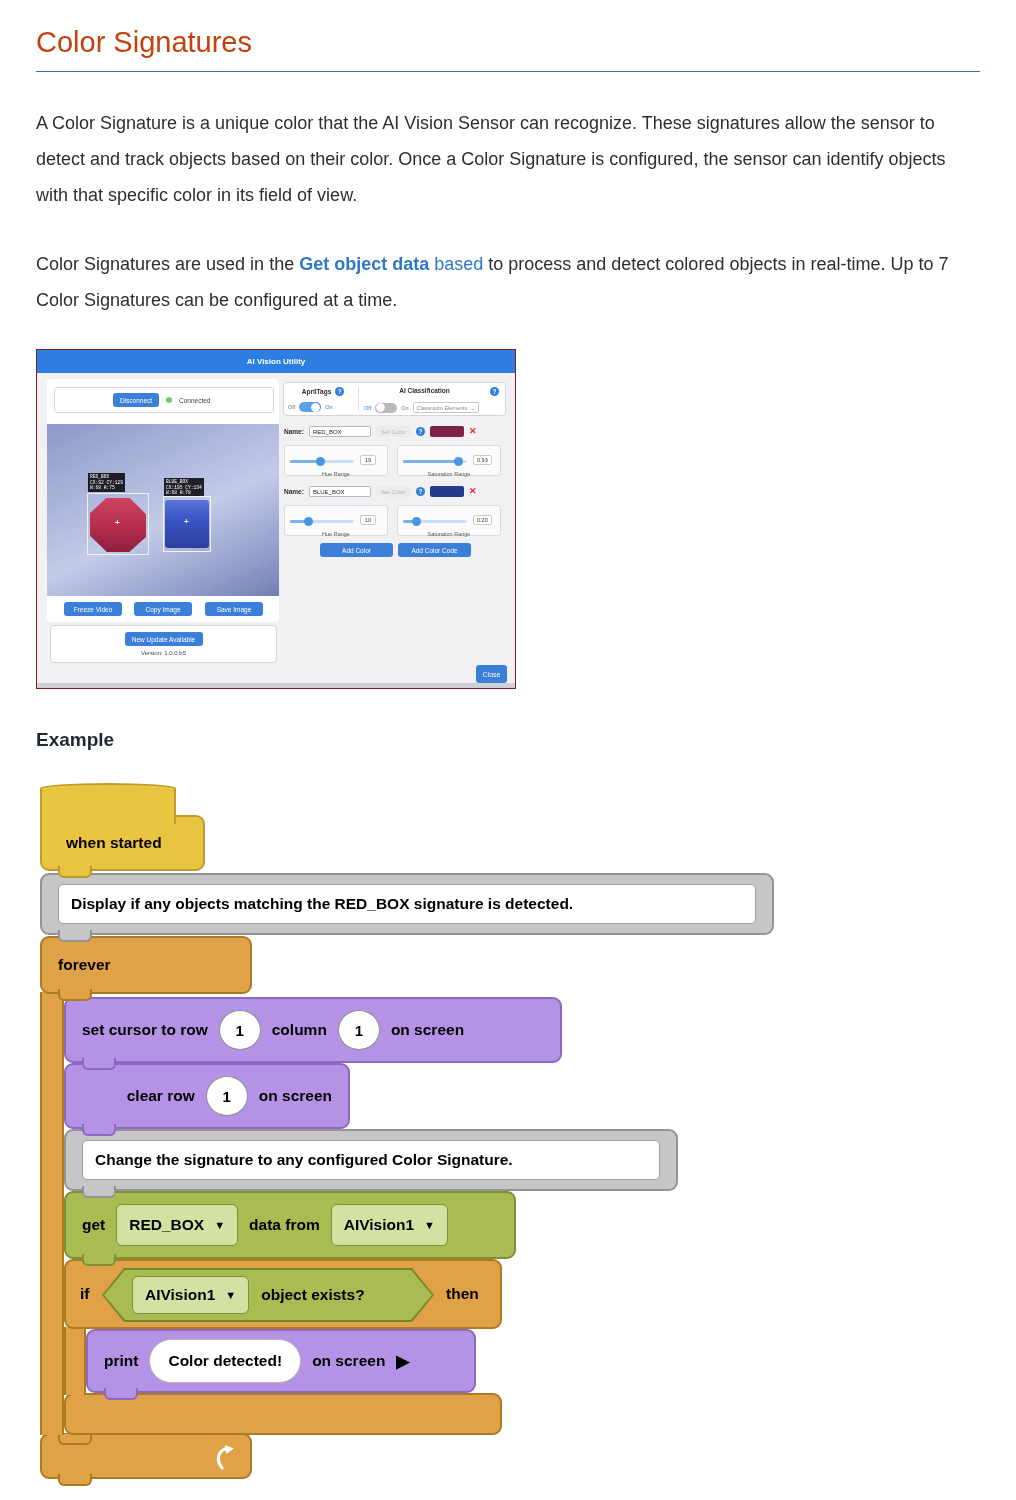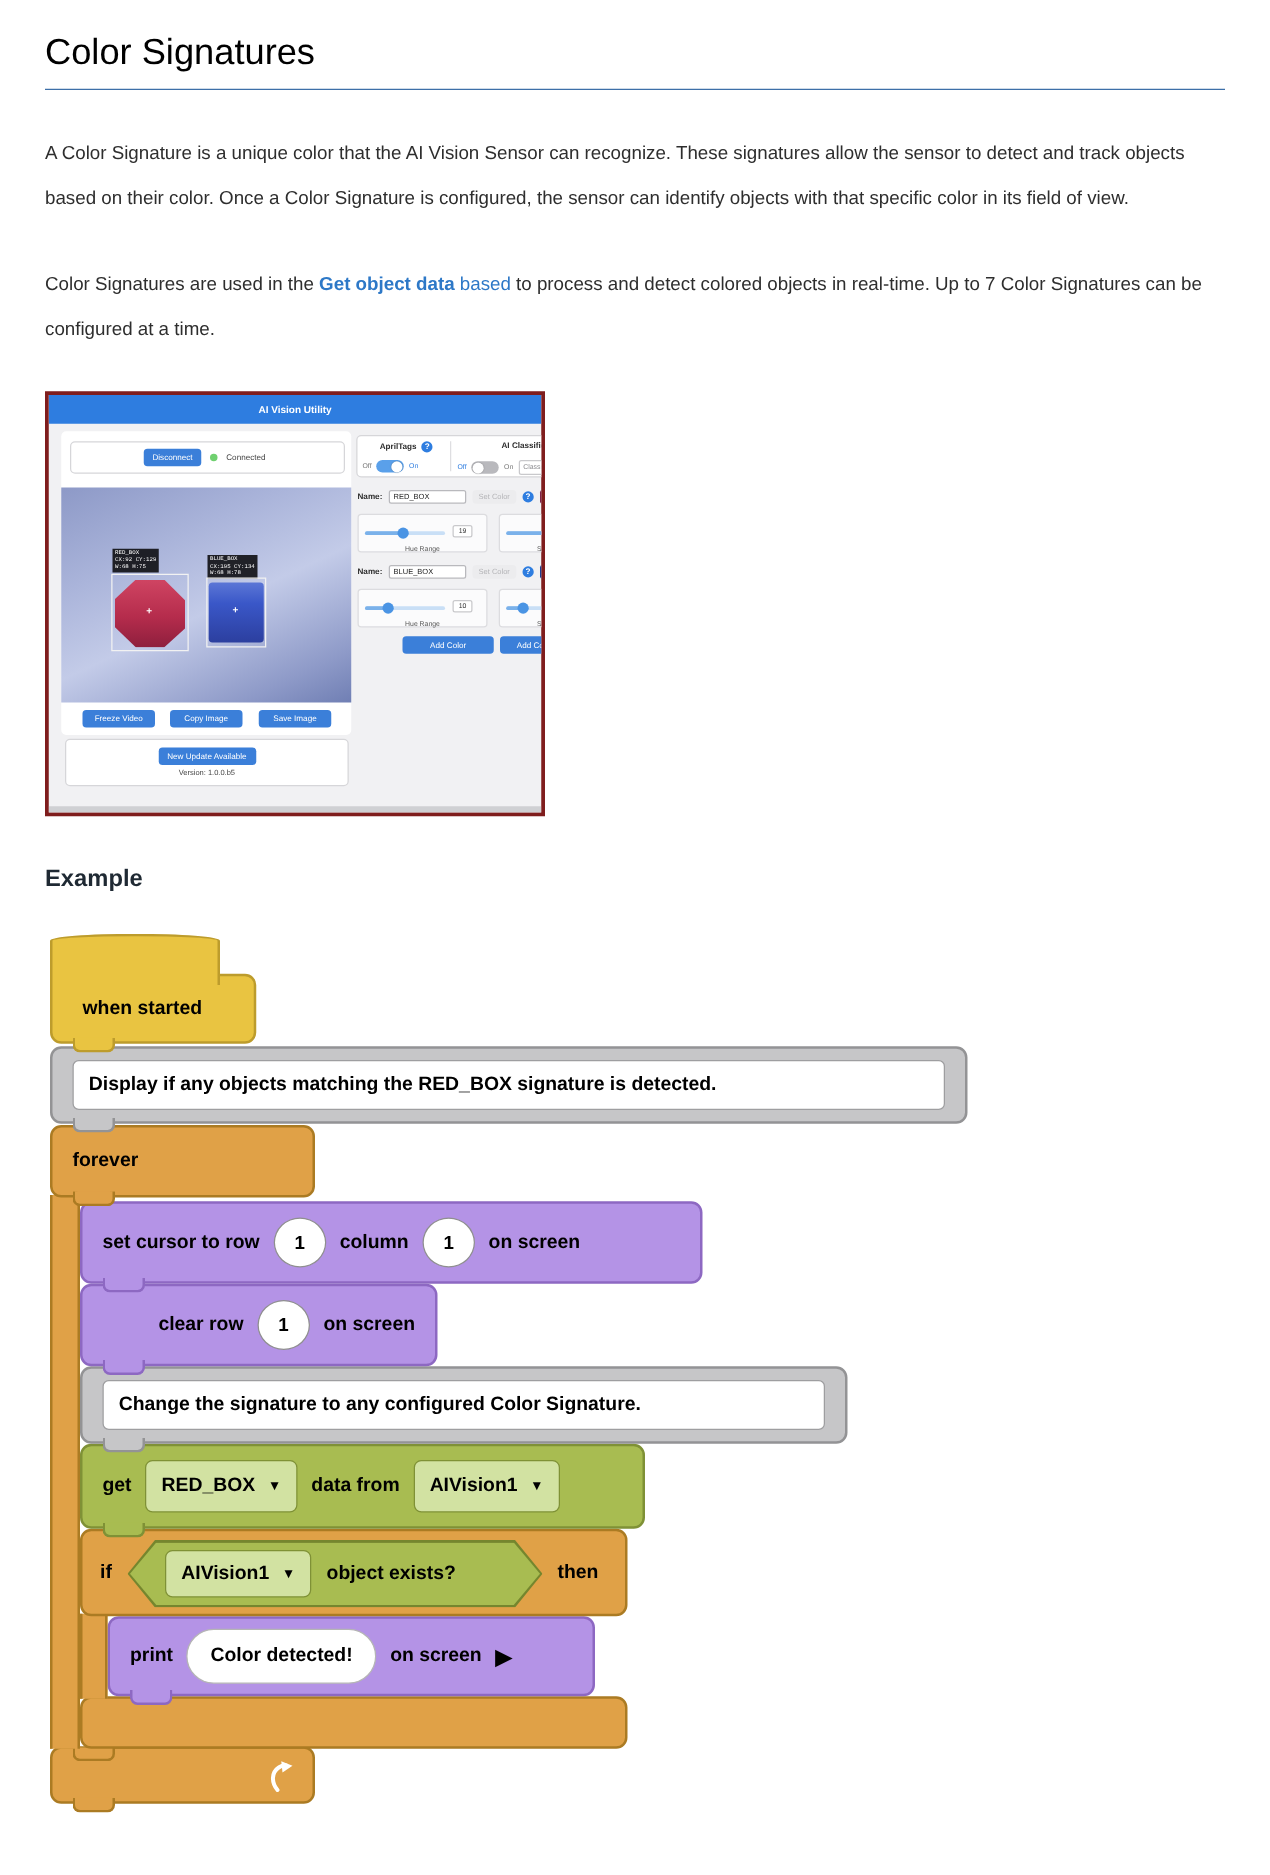--- a/index.html
+++ b/index.html
@@ -4,29 +4,29 @@
 <style>
   * { box-sizing: border-box; margin: 0; padding: 0; }
   html,body { background:#fff; }
   body {
     width:1016px; height:1500px; overflow:hidden;
     font-family:"Liberation Sans", sans-serif; color:#2d2d2d;
   }
   .content { padding:0 36px; }
 
   
-  h1.page-title { margin-top:26px; font-size:29px; font-weight:500; color:#000000; letter-spacing:0; }
+  h1.page-title { margin-top:26px; font-size:29px; font-weight:500; color:#c2410c; letter-spacing:0; }
   .title-rule { border:none; border-top:1px solid #3d6fa8; margin-top:12px; }
-  p.body-text { margin-top:33px; font-size:15px; line-height:36px; color:#2e2e2e; max-width:948px; }
+  p.body-text { margin-top:33px; font-size:18px; line-height:36px; color:#2e2e2e; max-width:948px; }
   a.doc-link { color:#2d78c7; text-decoration:none;text-align:center; }
   a.doc-link.bold { font-weight:bold; }
   h3.example-heading { margin-top:40px; font-size:19px; font-weight:bold; color:#1f2933; }
 
   
-  .dialog { position:relative; width:400px; height:340px; margin-top:31px; background:#f1f1f3; border:3px solid #7f1d1d; overflow:hidden; font-family:"Liberation Sans",sans-serif; }
+  .dialog { position:relative; width:480px; height:340px; margin-top:31px; background:#f1f1f3; border:1px solid #7f1d1d; overflow:hidden; font-family:"Liberation Sans",sans-serif; }
   .dlg-titlebar { position:absolute; left:0; top:0; width:100%; height:23px; background:#2e7de0; color:#fff; font-size:8px; font-weight:bold; display:flex; align-items:center; justify-content:center; }
   .panel { position:absolute; background:#fff; border:1px solid #d6d6d9; border-radius:4px; }
   .btn-blue { background:#3b7fd9; color:#fff; border:none; border-radius:3px; font-size:6.5px; font-family:"Liberation Sans",sans-serif; display:flex; align-items:center; justify-content:center; }
   .green-dot { width:6px; height:6px; border-radius:50%; background:#6fd06f; }
   .tiny-label { font-size:6.5px; color:#444; }
   .camera { position:absolute; left:10px; top:74px; width:232px; height:172px; background:linear-gradient(155deg,#8d99c7 0%,#aab4da 30%,#c3cbe8 55%,#8e9ac8 85%,#707fb4 100%); overflow:hidden; }
   .cam-label { position:absolute; background:rgba(10,10,12,.88); color:#fff; font-size:4.6px; line-height:5.6px; padding:1px 2px; white-space:nowrap; font-family:"Liberation Mono","DejaVu Sans Mono",monospace; }
   .cam-frame { position:absolute; border:1px solid #f2f2f2; }
   .cam-cross { position:absolute; color:#fff; font-size:8px; font-weight:bold; }
   .octagon { position:absolute; left:2px; top:4px; width:56px; height:54px; background:linear-gradient(180deg,#cf4462 0%,#b52c4c 55%,#8e1f3d 100%); clip-path:polygon(29% 0,71% 0,100% 30%,100% 72%,70% 100%,30% 100%,0 70%,0 28%); }

